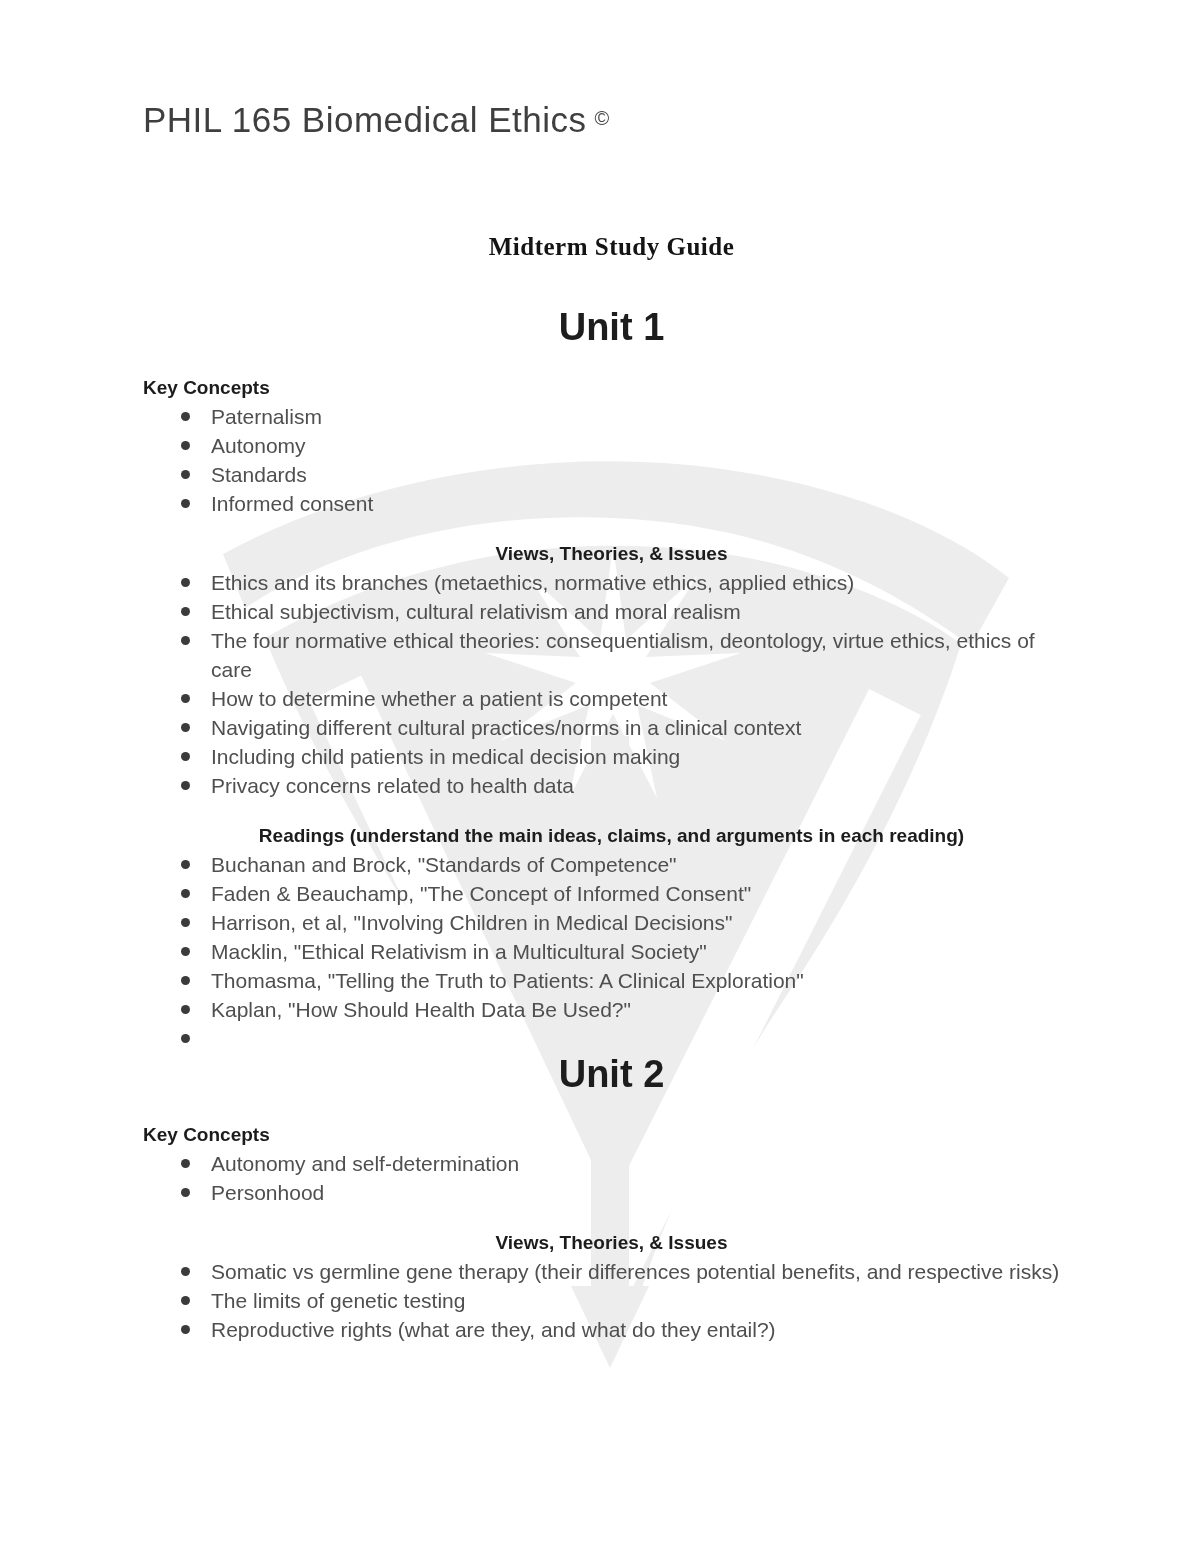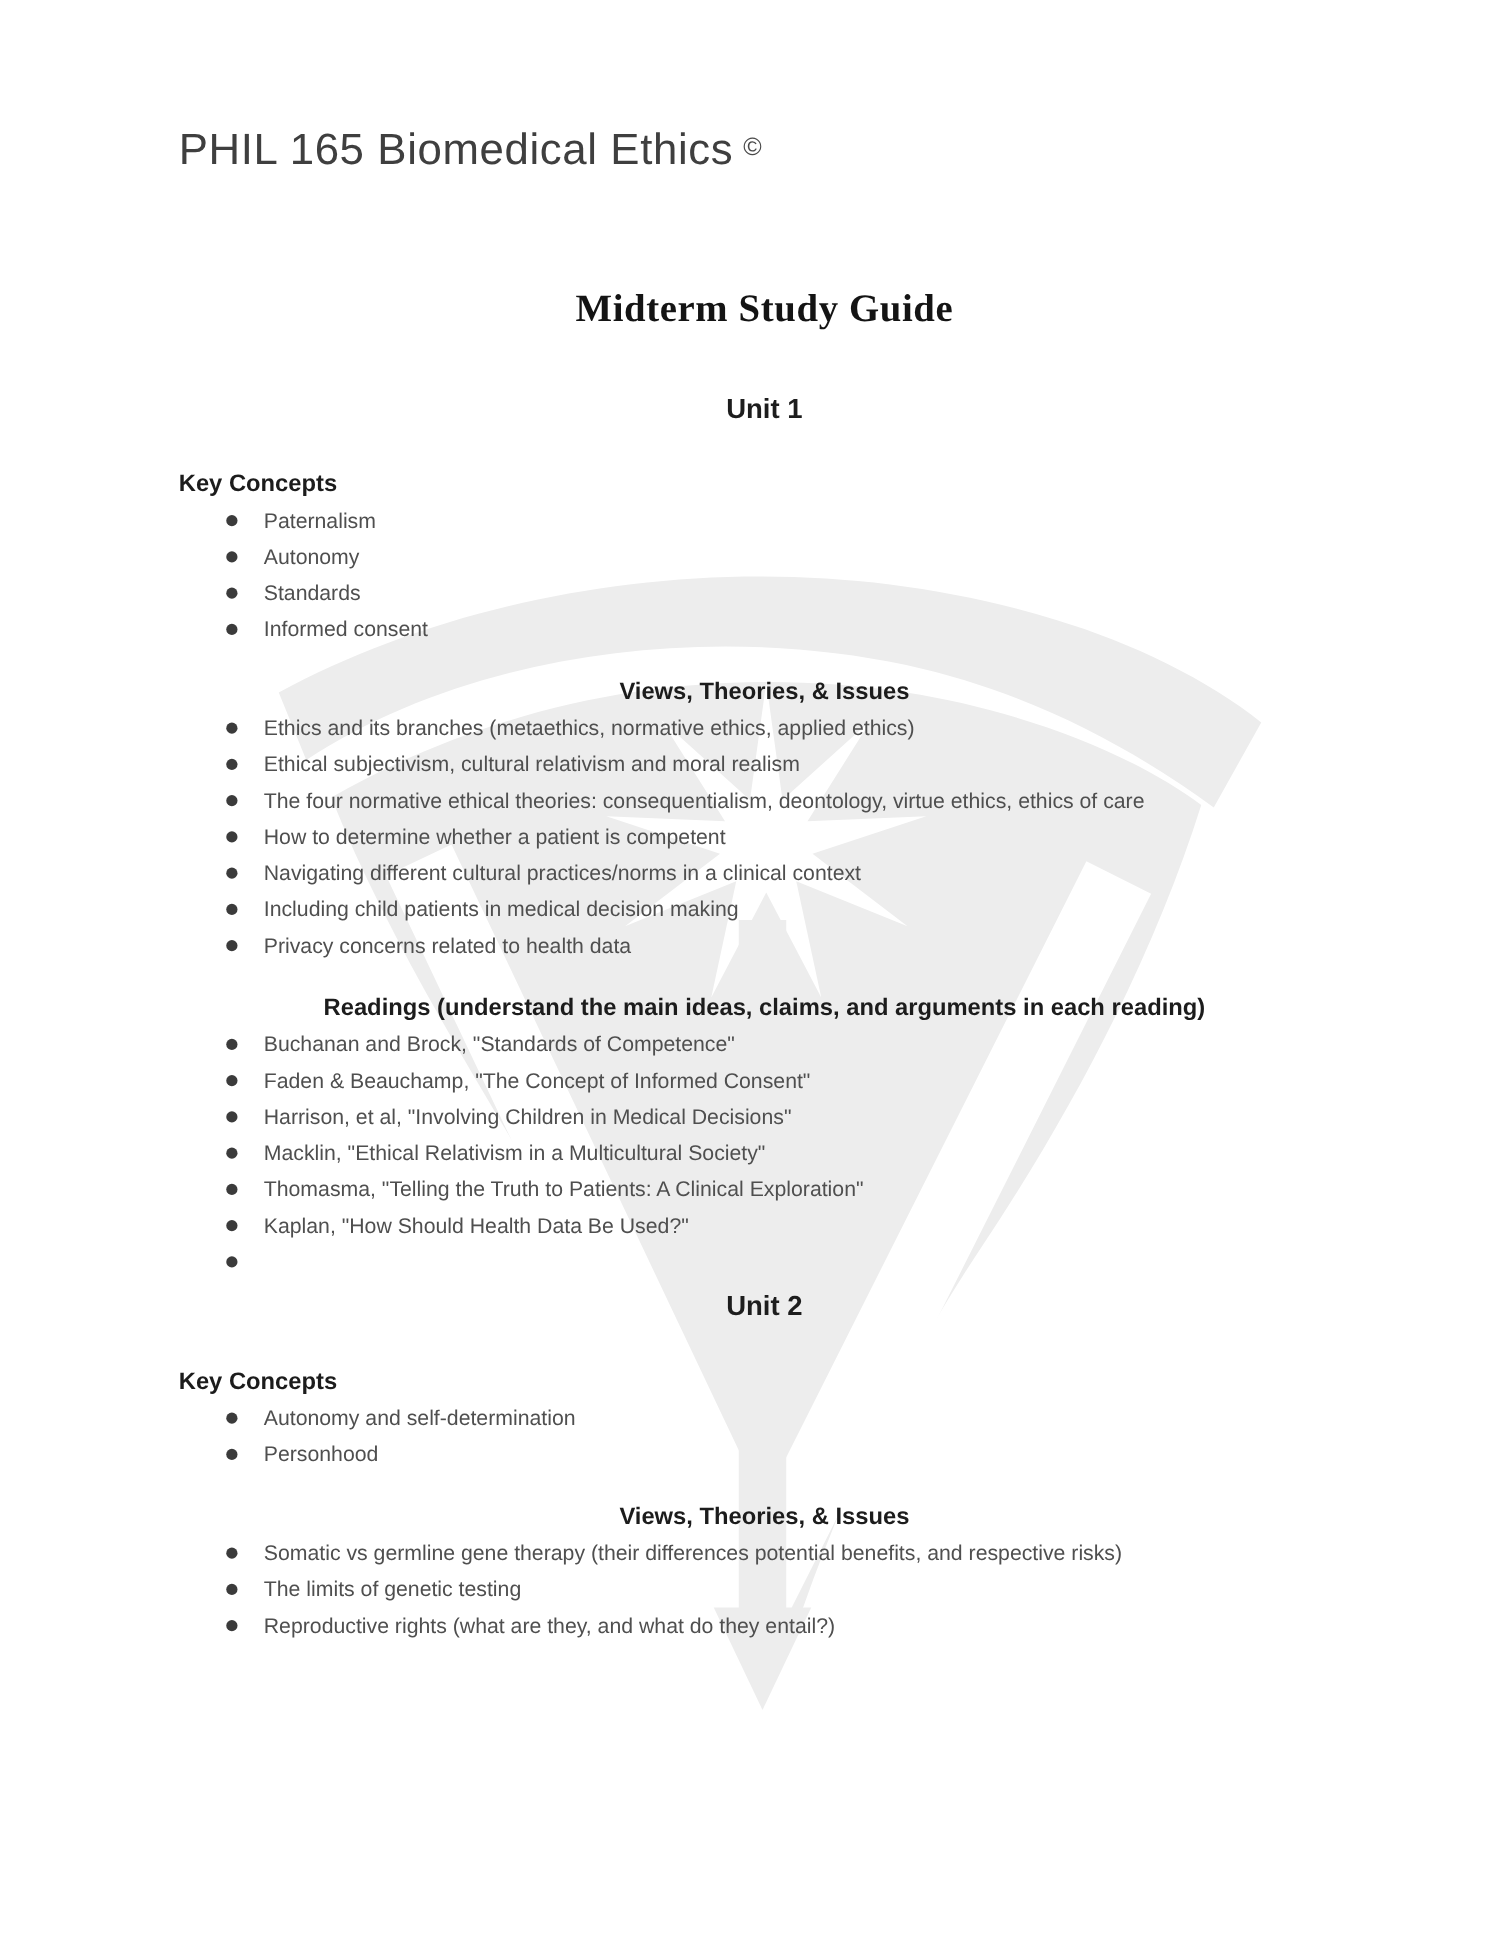--- a/index.html
+++ b/index.html
@@ -41,51 +41,51 @@
     font-size: 20px;
     vertical-align: 7px;
     margin-left: 8px;
     color: #4a4a4a;
   }
   .doc-title {
     margin-top: 90px;
     text-align: center;
     font-family: "Liberation Serif", serif;
     font-weight: bold;
-    font-size: 31px;
+    font-size: 25px;
     line-height: 34px;
     color: #141414;
     letter-spacing: 0.5px;
   }
   .unit-title {
     margin-top: 46px;
     text-align: center;
     font-weight: bold;
-    font-size: 22px;
+    font-size: 38px;
     line-height: 34px;
     color: #1d1d1d;
   }
   .bullet-list + .unit-title { margin-top: 4px; }
   .section-heading {
     margin-top: 30px;
     font-weight: bold;
     font-size: 19px;
     line-height: 28px;
     color: #1c1c1c;
   }
   .bullet-list + .section-heading { margin-top: 22px; text-align: center; }
   .bullet-list {
     list-style: none;
     margin: 0;
     padding-left: 38px;
   }
   .bullet-list li {
     position: relative;
     padding-left: 30px;
-    font-size: 17px;
+    font-size: 21px;
     line-height: 29px;
     color: #4f4f4f;
     min-height: 29px;
   }
   .bullet-list li::before {
     content: '';
     position: absolute;
     left: 0; top: 10px;
     width: 9px; height: 9px;
     border-radius: 50%;

